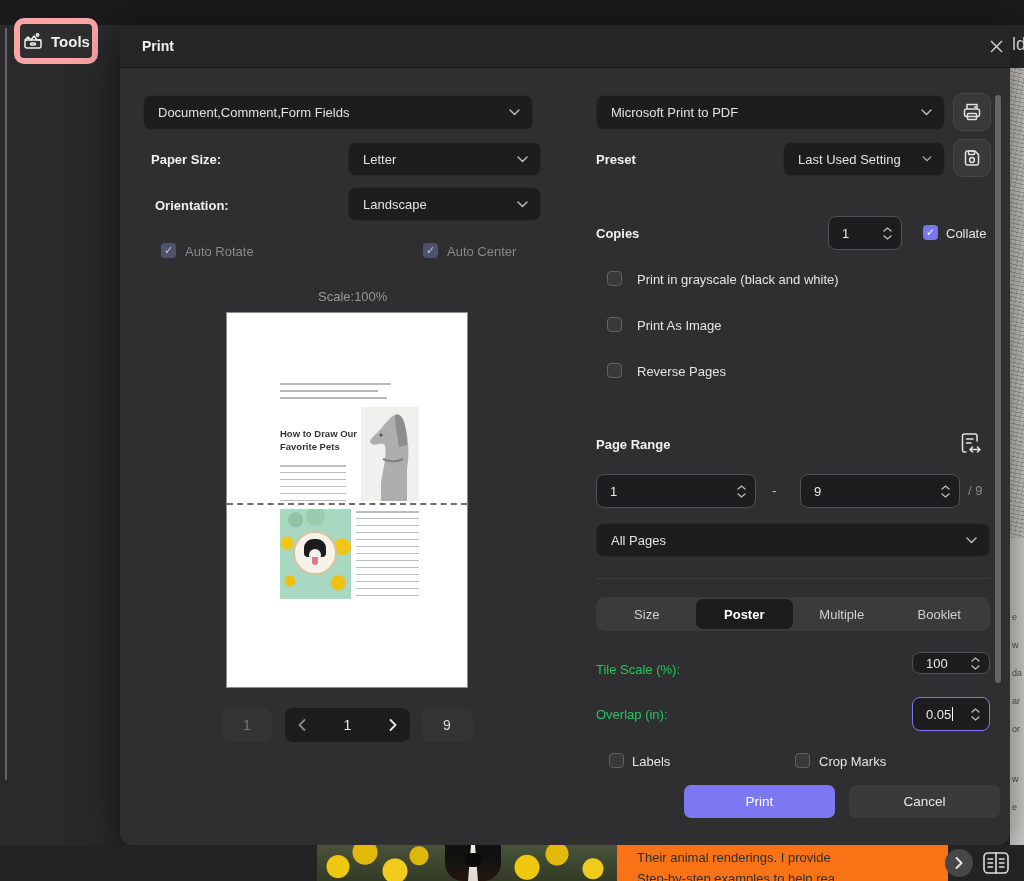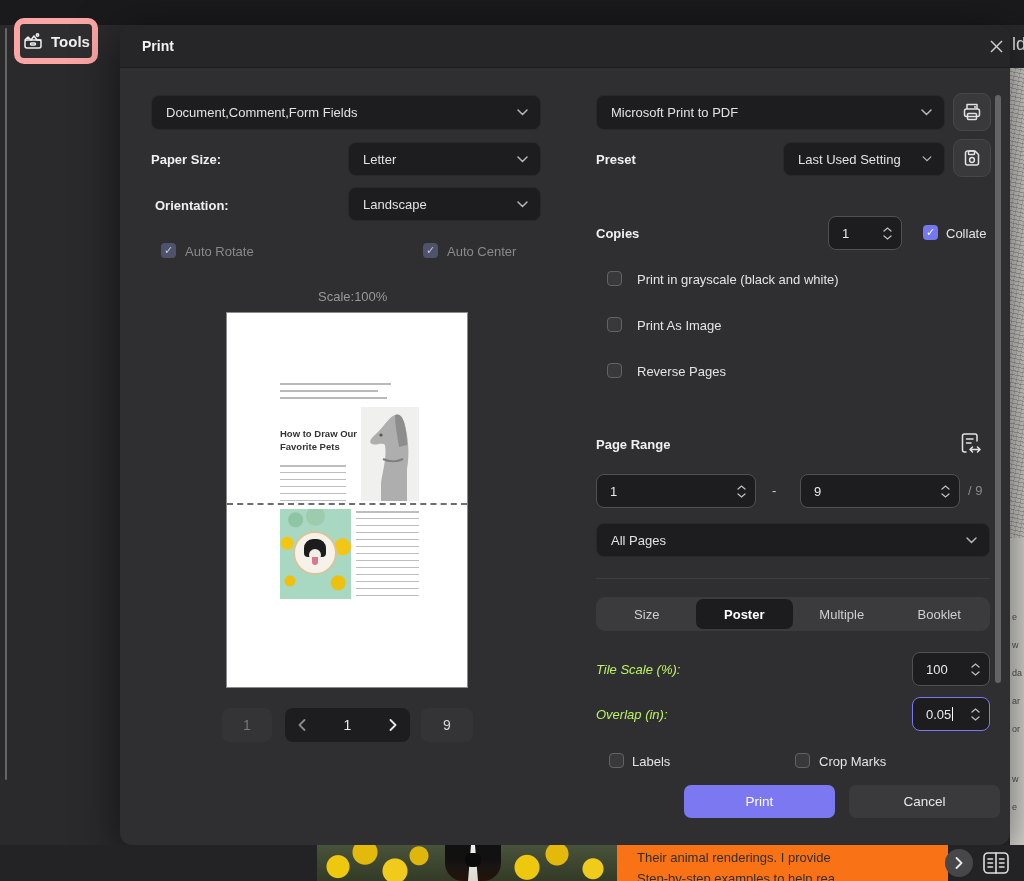--- a/index.html
+++ b/index.html
@@ -86,21 +86,21 @@
   #close-btn{position:absolute;left:864px;top:9px;width:24px;height:24px;display:flex;align-items:center;justify-content:center;}
 
   
   .dd{
     position:absolute;background:#1d1d1f;border-radius:8px;box-sizing:border-box;
     display:flex;align-items:center;color:#e2e2e3;font-size:13px;
     padding:0 12px 0 14px;border:1px solid #29292b;
   }
   .dd .dd-label{flex:1;overflow:hidden;white-space:nowrap;}
   .field-label{position:absolute;color:#f0f0f0;font-size:13px;font-weight:bold;}
-  .field-label.normal{font-weight:normal;color:#bef264;font-style:italic;}
+  .field-label.normal{font-weight:normal;color:#22c55e;}
   .stepper{
     position:absolute;background:#1d1d1f;border:1px solid #515155;border-radius:8px;box-sizing:border-box;
     display:flex;align-items:center;color:#e9e9ea;font-size:13px;padding:0 9px 0 13px;
   }
   .stepper .val{flex:1;}
   .arrows{display:flex;flex-direction:column;gap:3px;align-items:center;}
   .cb{
     position:absolute;width:15px;height:15px;border-radius:4px;box-sizing:border-box;
     border:1.5px solid #636366;background:#39393c;
   }
@@ -215,21 +215,21 @@
     <div id="dialog-header">
       <span id="dialog-title">Print</span>
       <span id="close-btn">
         <svg width="15" height="15" viewBox="0 0 15 15" stroke="#cfcfcf" stroke-width="1.4">
           <line x1="2" y1="2" x2="13" y2="13"></line>
             <line x1="13" y1="2" x2="2" y2="13"></line>
         </svg>
       </span>
     </div>
 
-    <div class="dd" style="left:31px;top:70px;width:390px;height:35px;">
+    <div class="dd" style="left:23px;top:70px;width:390px;height:35px;">
       <span class="dd-label">Document,Comment,Form Fields</span>
       <span>
         <svg width="11" height="7" viewBox="0 0 11 7" fill="none" stroke="#b6b6b8" stroke-width="1.5" stroke-linecap="round">
             <path d="M1 1 L5.5 5.5 L10 1"></path>
           </svg>
       </span>
     </div>
 
     <span class="field-label" style="left:31px;top:127px;">Paper Size:</span>
     <div class="dd" style="left:228px;top:117px;width:193px;height:34px;">
@@ -416,21 +416,21 @@
     <div class="abs" id="divider-right"></div>
 
     <div class="abs" id="tabs">
       <div class="tab">Size</div>
       <div class="tab active">Poster</div>
       <div class="tab">Multiple</div>
       <div class="tab">Booklet</div>
     </div>
 
     <span class="field-label normal" style="left:476px;top:637px;">Tile Scale (%):</span>
-    <div class="stepper" style="left:792px;top:627px;width:78px;height:34px;gap:8px;">
+    <div class="stepper" style="left:792px;top:627px;width:78px;height:22px;gap:8px;">
       <span class="val">100</span>
       <span class="arrows">
         <svg width="9" height="5" viewBox="0 0 9 5" fill="none" stroke="#bdbdbf" stroke-width="1.3" stroke-linecap="round">
             <path d="M1 4 L4.5 1 L8 4"></path>
           </svg>
         <svg width="9" height="5" viewBox="0 0 9 5" fill="none" stroke="#bdbdbf" stroke-width="1.3" stroke-linecap="round">
             <path d="M1 1 L4.5 4 L8 1"></path>
           </svg>
       </span>
     </div>

